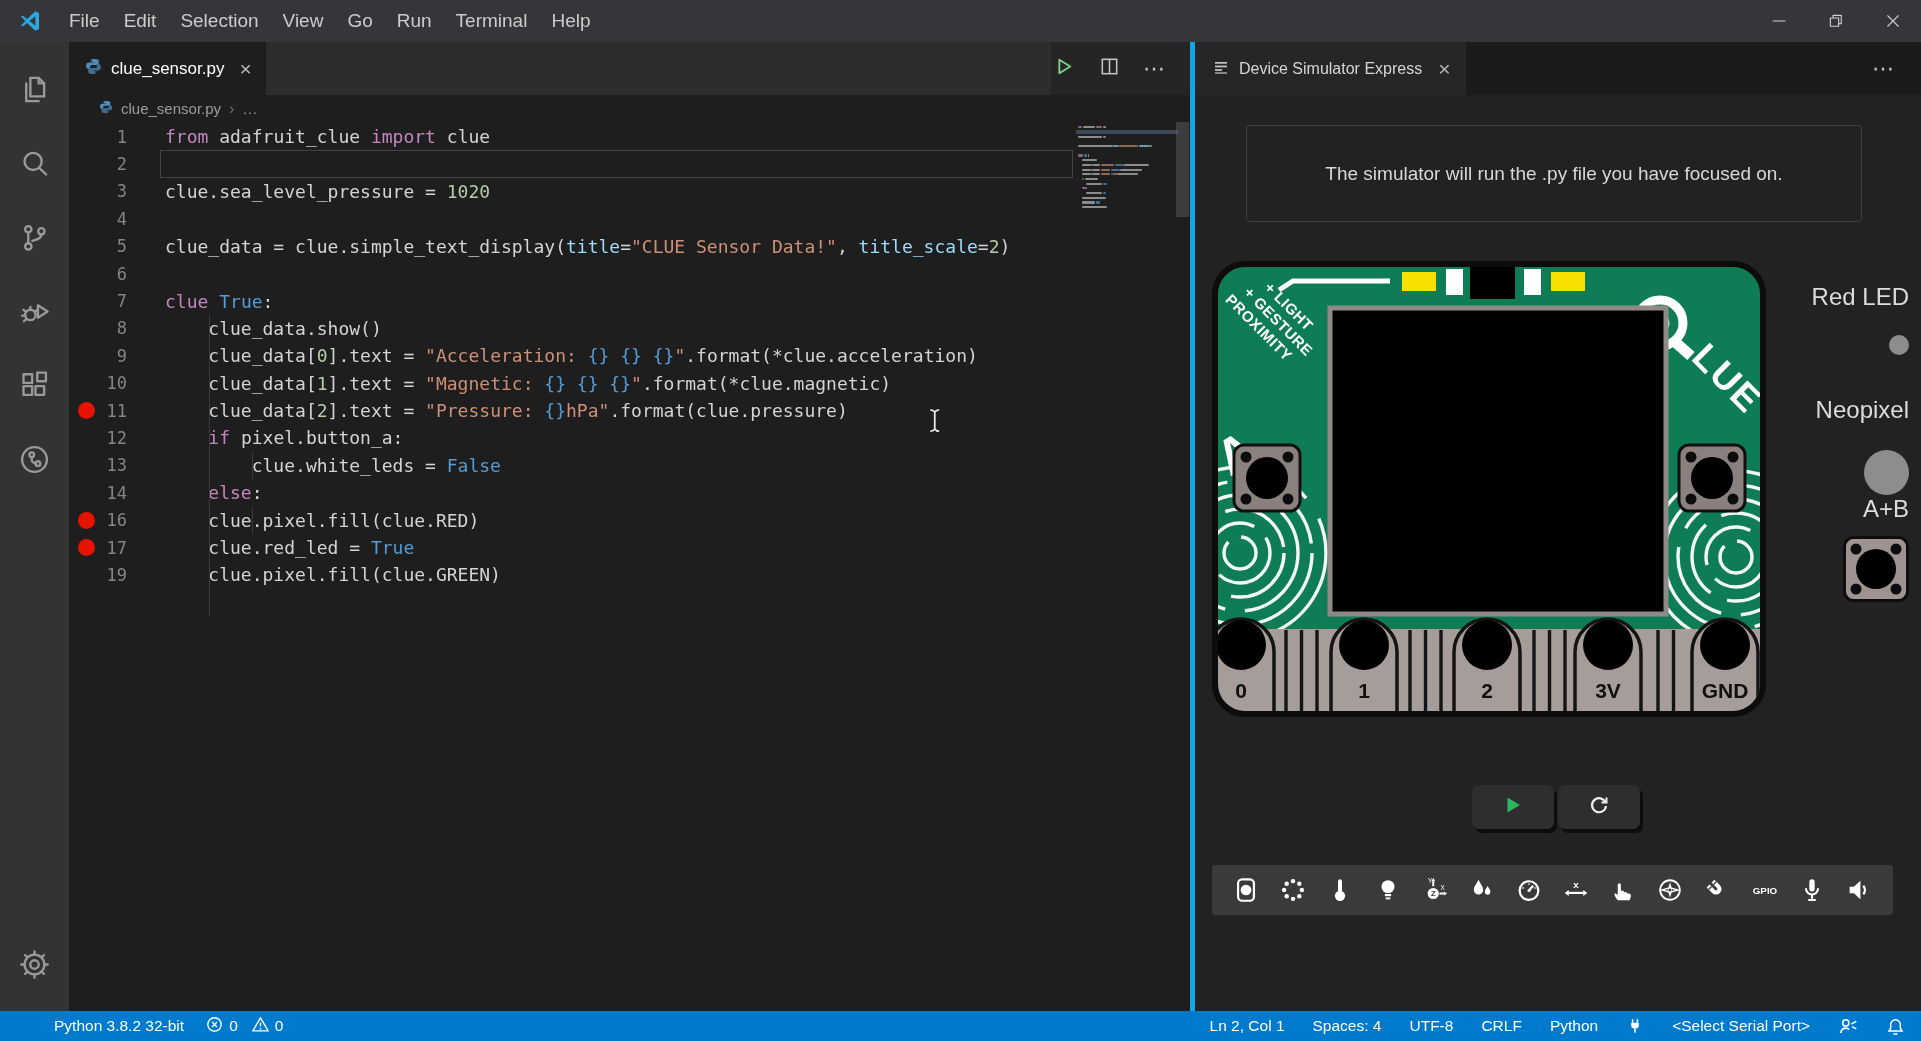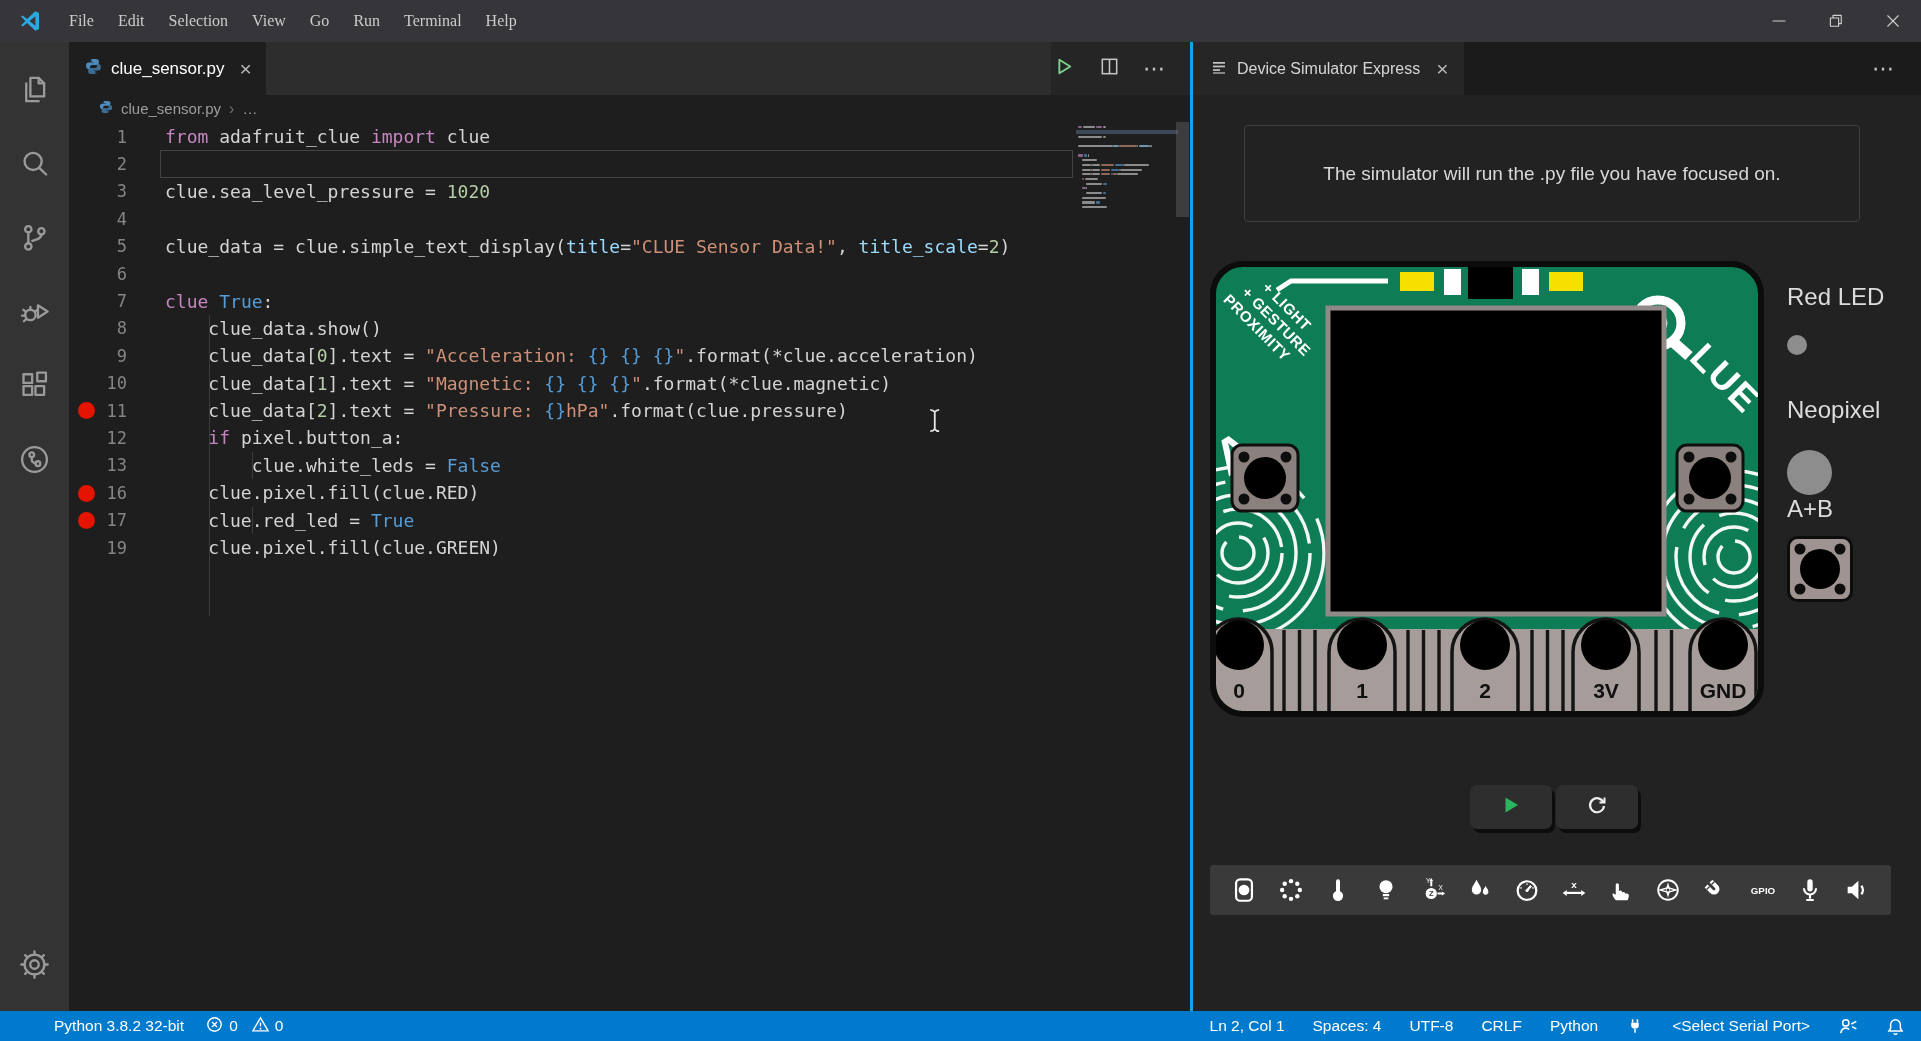--- a/index.html
+++ b/index.html
@@ -3,21 +3,21 @@
 <meta charset="utf-8">
 <style>
   * { margin:0; padding:0; box-sizing:border-box; user-select:none; }
   html,body { width:1921px; height:1041px; overflow:hidden; }
   body { position:relative; background:#1e1e1e; font-family:"Liberation Sans",sans-serif; color:#ccc; }
 
   
   .titlebar { height:42px; background:#35353a; display:flex; align-items:center; position:relative; }
   .vscode-logo { margin-left:19px; display:flex; }
   .menus { display:flex; margin-left:16px; }
-  .menu-item { padding:0 12px; font-size:16px; color:#cccccc; line-height:42px; cursor:default;font-family:Liberation Serif, serif; }
+  .menu-item { padding:0 12px; font-size:19px; color:#cccccc; line-height:42px; cursor:default; }
   .win-title { position:absolute; left:50%; transform:translateX(-50%); font-size:16px; color:#c5c5c5; white-space:nowrap; }
   .win-controls { margin-left:auto; display:flex; height:42px; }
   .win-btn { width:57px; height:42px; display:flex; align-items:center; justify-content:center; }
 
   
   .main { display:flex; height:969px; }
 
   .activitybar { width:69px; background:#333333; display:flex; flex-direction:column; align-items:center; padding-top:10px; }
   .ab-item { width:69px; height:74px; display:flex; align-items:center; justify-content:center; color:#9a9a9a; }
   .ab-item svg { width:33px; height:33px; }
@@ -43,28 +43,28 @@
   .current-line { position:absolute; left:91px; right:117px; top:0; bottom:0; border:1px solid #444444; }
   .guide { position:absolute; width:1px; background:#3b3b3b; }
 
   .minimap { position:absolute; left:1009px; top:3px; width:98px; height:130px; }
   .mm-bar { position:absolute; height:2.2px; border-radius:1px; }
   .mm-band { position:absolute; left:-2px; right:-2px; height:4.7px; background:rgba(85,105,135,.55); }
   .vscroll { position:absolute; left:1107px; top:0; width:13px; height:95px; background:rgba(121,121,121,.35); }
   .mouse-cursor { position:absolute; left:858px; top:286px; }
 
   
-  .panel { width:731px; background:#1e1e1e; border-left:3px solid #0ea5e9; display:flex; flex-direction:column; }
+  .panel { width:731px; background:#1e1e1e; border-left:5px solid #0ea5e9; display:flex; flex-direction:column; }
   .panel-tabbar { height:53px; background:#1b1b1b; display:flex; align-items:stretch; }
   .panel-tab { background:#262626; display:flex; align-items:center; gap:10px; padding:0 16px 0 18px; color:#d6d6d6; font-size:16px; }
   .panel-more { margin-left:auto; align-self:center; padding-right:26px; color:#c5c5c5; font-size:22px; letter-spacing:1px; }
   .sim { position:relative; flex:1; background:#222222; }
   .sim-msg { position:absolute; left:51px; top:30px; width:616px; height:97px; border:1px solid #3e3e44; border-radius:4px; display:flex; align-items:center; justify-content:center; color:#d8d8d8; font-size:19px; }
   .board { position:absolute; left:17px; top:166px; }
-  .sim-side { position:absolute; left:594px; top:188px; width:120px; display:flex; flex-direction:column; align-items:flex-start; color:#dcdcdc; font-size:24px; }
+  .sim-side { position:absolute; left:594px; top:188px; width:120px; display:flex; flex-direction:column; align-items:flex-end; color:#dcdcdc; font-size:24px; }
   .led-dot { width:20px; height:20px; border-radius:50%; background:#8d8d8d; margin-top:24px; }
   .neo-label { margin-top:41px; }
   .neo-dot { width:45px; height:45px; border-radius:50%; background:#8d8d8d; margin-top:26px; }
   .ab-label { }
   .ab-btn { margin-top:13px; display:flex; }
   .sim-run { position:absolute; left:277px; top:690px; display:flex; gap:4px; }
   .run-btn { width:82px; height:44px; background:#2e2e2e; border-radius:7px; box-shadow:3px 4px 0 rgba(0,0,0,.6); display:flex; align-items:center; justify-content:center; }
   .sim-toolbar { position:absolute; left:17px; top:770px; width:681px; height:50px; background:#3a3a3a; border-radius:3px; display:flex; align-items:center; justify-content:space-evenly; padding:0 4px; }
   .tool-btn { display:flex; align-items:center; justify-content:center; width:34px; height:34px; }
   .tool-btn svg { width:28px; height:28px; }
@@ -280,20 +280,24 @@
             <span class="gutter">11</span>
             <span class="code-text"><span class="tok-p">    clue_data[</span><span class="tok-n">2</span><span class="tok-p">].text = </span><span class="tok-s">"Pressure: </span><span class="tok-b">{}</span><span class="tok-s">hPa"</span><span class="tok-p">.format(clue.pressure)</span></span>
           </div>
           <div class="code-row">
             <span class="gutter">12</span>
             <span class="code-text"><span class="tok-p">    </span><span class="tok-k">if</span><span class="tok-p"> pixel.button_a:</span></span>
           </div>
           <div class="code-row">
             <span class="gutter">13</span>
             <span class="code-text"><span class="tok-p">        clue.white_leds = </span><span class="tok-b">False</span></span>
+          </div>
+          <div class="code-row">
+            <span class="gutter">14</span>
+            <span class="code-text"><span class="tok-p">    </span><span class="tok-k">else</span><span class="tok-p">:</span></span>
           </div>
           <div class="code-row">
             <div class="bp"></div>
             <span class="gutter">16</span>
             <span class="code-text"><span class="tok-p">    clue.pixel.fill(clue.RED)</span></span>
           </div>
           <div class="code-row">
             <div class="bp"></div>
             <span class="gutter">17</span>
             <span class="code-text"><span class="tok-p">    clue.red_led = </span><span class="tok-b">True</span></span>

